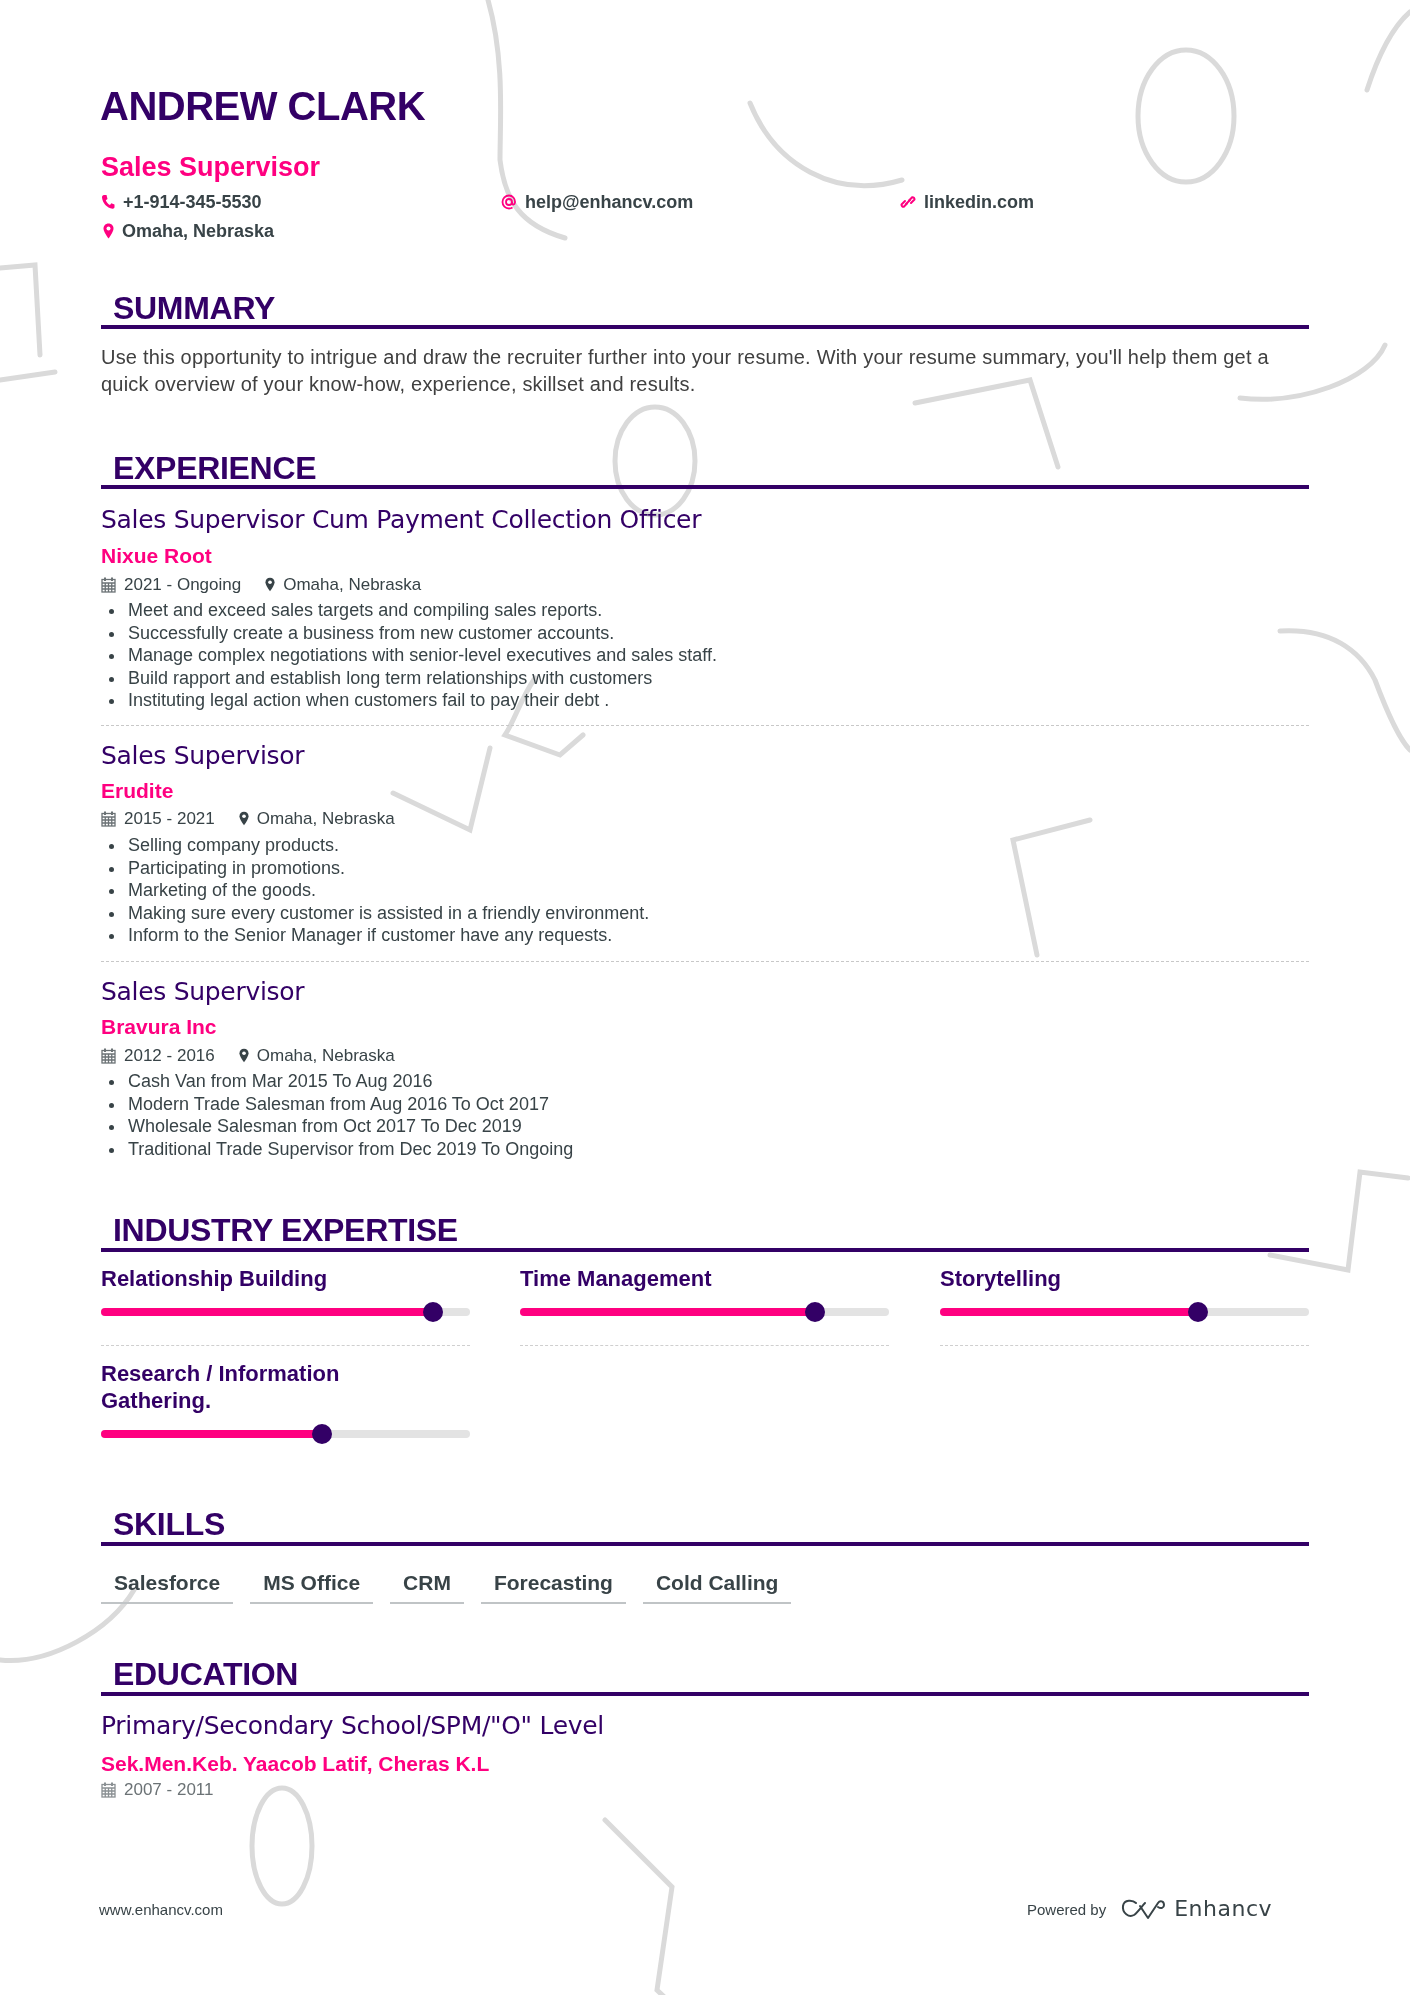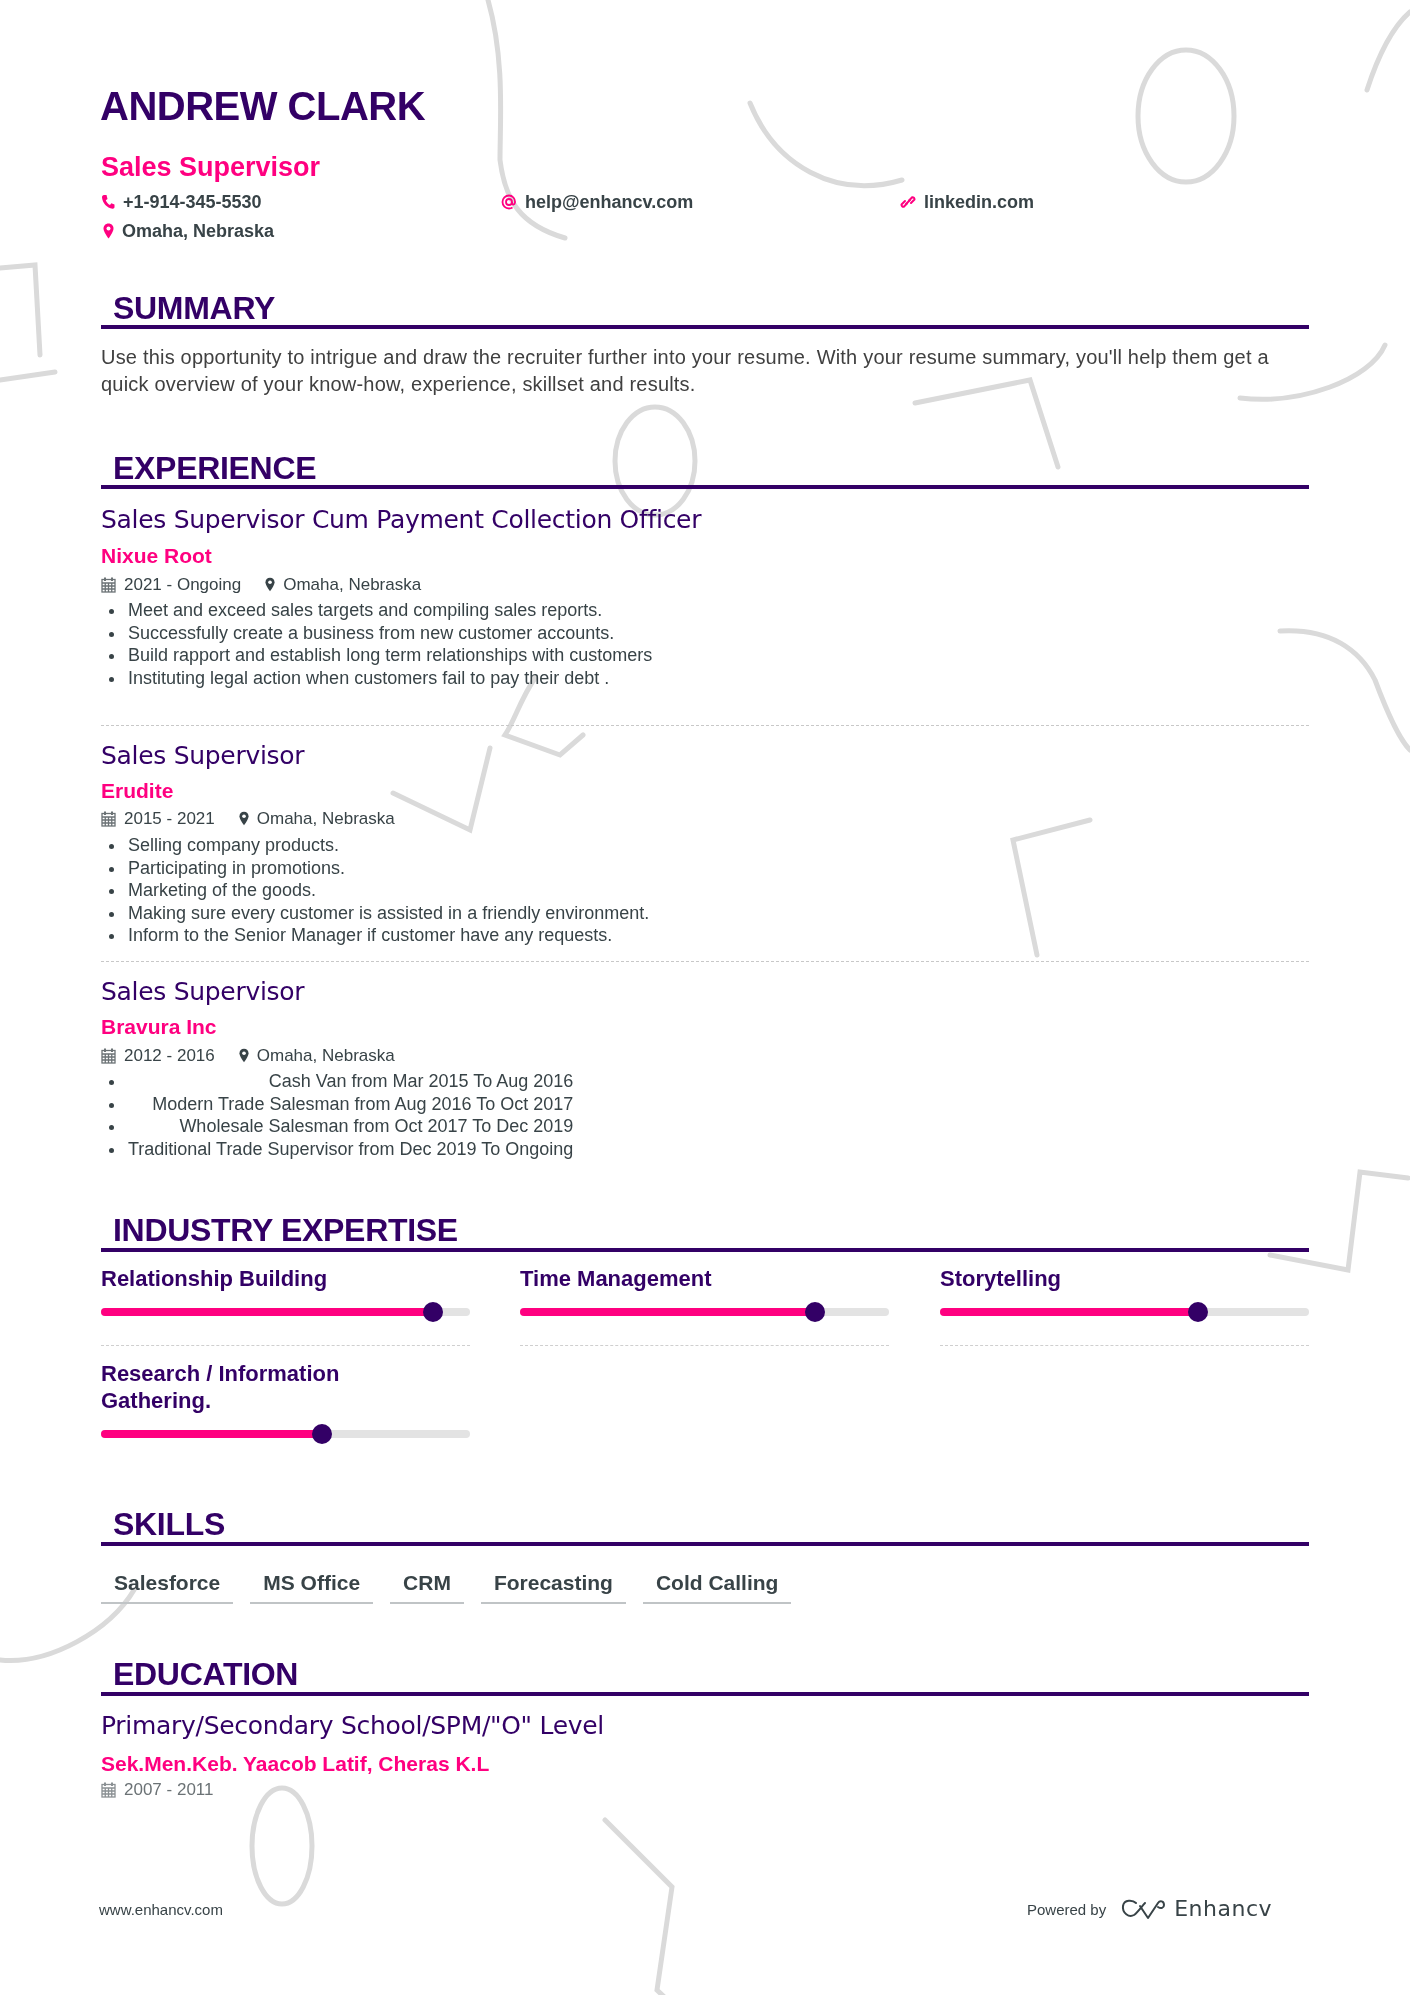--- a/index.html
+++ b/index.html
@@ -119,20 +119,21 @@
     <svg width="10" height="15" viewBox="0 0 11 16">
         <path d="M5.5 0.5 C2.5 0.5 0.5 2.7 0.5 5.5 C0.5 9 5.5 15.5 5.5 15.5 C5.5 15.5 10.5 9 10.5 5.5 C10.5 2.7 8.5 0.5 5.5 0.5 Z" fill="#384347"></path>
         <circle cx="5.5" cy="5.5" r="2" fill="#fff"></circle>
       </svg>
     <span>Omaha, Nebraska</span>
   </span>
 </div>
 <ul class="abs bullets" style="top:599px;">
   <li>Meet and exceed sales targets and compiling sales reports.</li>
   <li>Successfully create a business from new customer accounts.</li>
+  <li>Manage complex negotiations with senior-level executives and sales staff.</li>
   <li>Build rapport and establish long term relationships with customers</li>
   <li>Instituting legal action when customers fail to pay their debt .</li>
 </ul>
 <div class="abs dashed" style="top:725px;"></div>
 
 <div class="abs role" style="top:743px;">Sales Supervisor</div>
 <div class="abs company" style="top:780px;">Erudite</div>
 <div class="abs meta" style="top:810px;">
   <span class="item">
     <svg width="15" height="16" viewBox="0 0 15 16">
@@ -175,21 +176,21 @@
     <span>2012 - 2016</span>
   </span>
   <span class="item">
     <svg width="10" height="15" viewBox="0 0 11 16">
         <path d="M5.5 0.5 C2.5 0.5 0.5 2.7 0.5 5.5 C0.5 9 5.5 15.5 5.5 15.5 C5.5 15.5 10.5 9 10.5 5.5 C10.5 2.7 8.5 0.5 5.5 0.5 Z" fill="#384347"></path>
         <circle cx="5.5" cy="5.5" r="2" fill="#fff"></circle>
       </svg>
     <span>Omaha, Nebraska</span>
   </span>
 </div>
-<ul class="abs bullets" style="top:1070px;text-align:right;">
+<ul class="abs bullets" style="top:1070px;">
   <li>Cash Van from Mar 2015 To Aug 2016</li>
   <li>Modern Trade Salesman from Aug 2016 To Oct 2017</li>
   <li>Wholesale Salesman from Oct 2017 To Dec 2019</li>
   <li>Traditional Trade Supervisor from Dec 2019 To Ongoing</li>
 </ul>
 
 <div class="abs section-title" style="top:1214px;">INDUSTRY EXPERTISE</div>
 <div class="abs rule" style="top:1248px;"></div>
 
 <div class="abs" style="left:101px; top:1265px; width:369px;">

